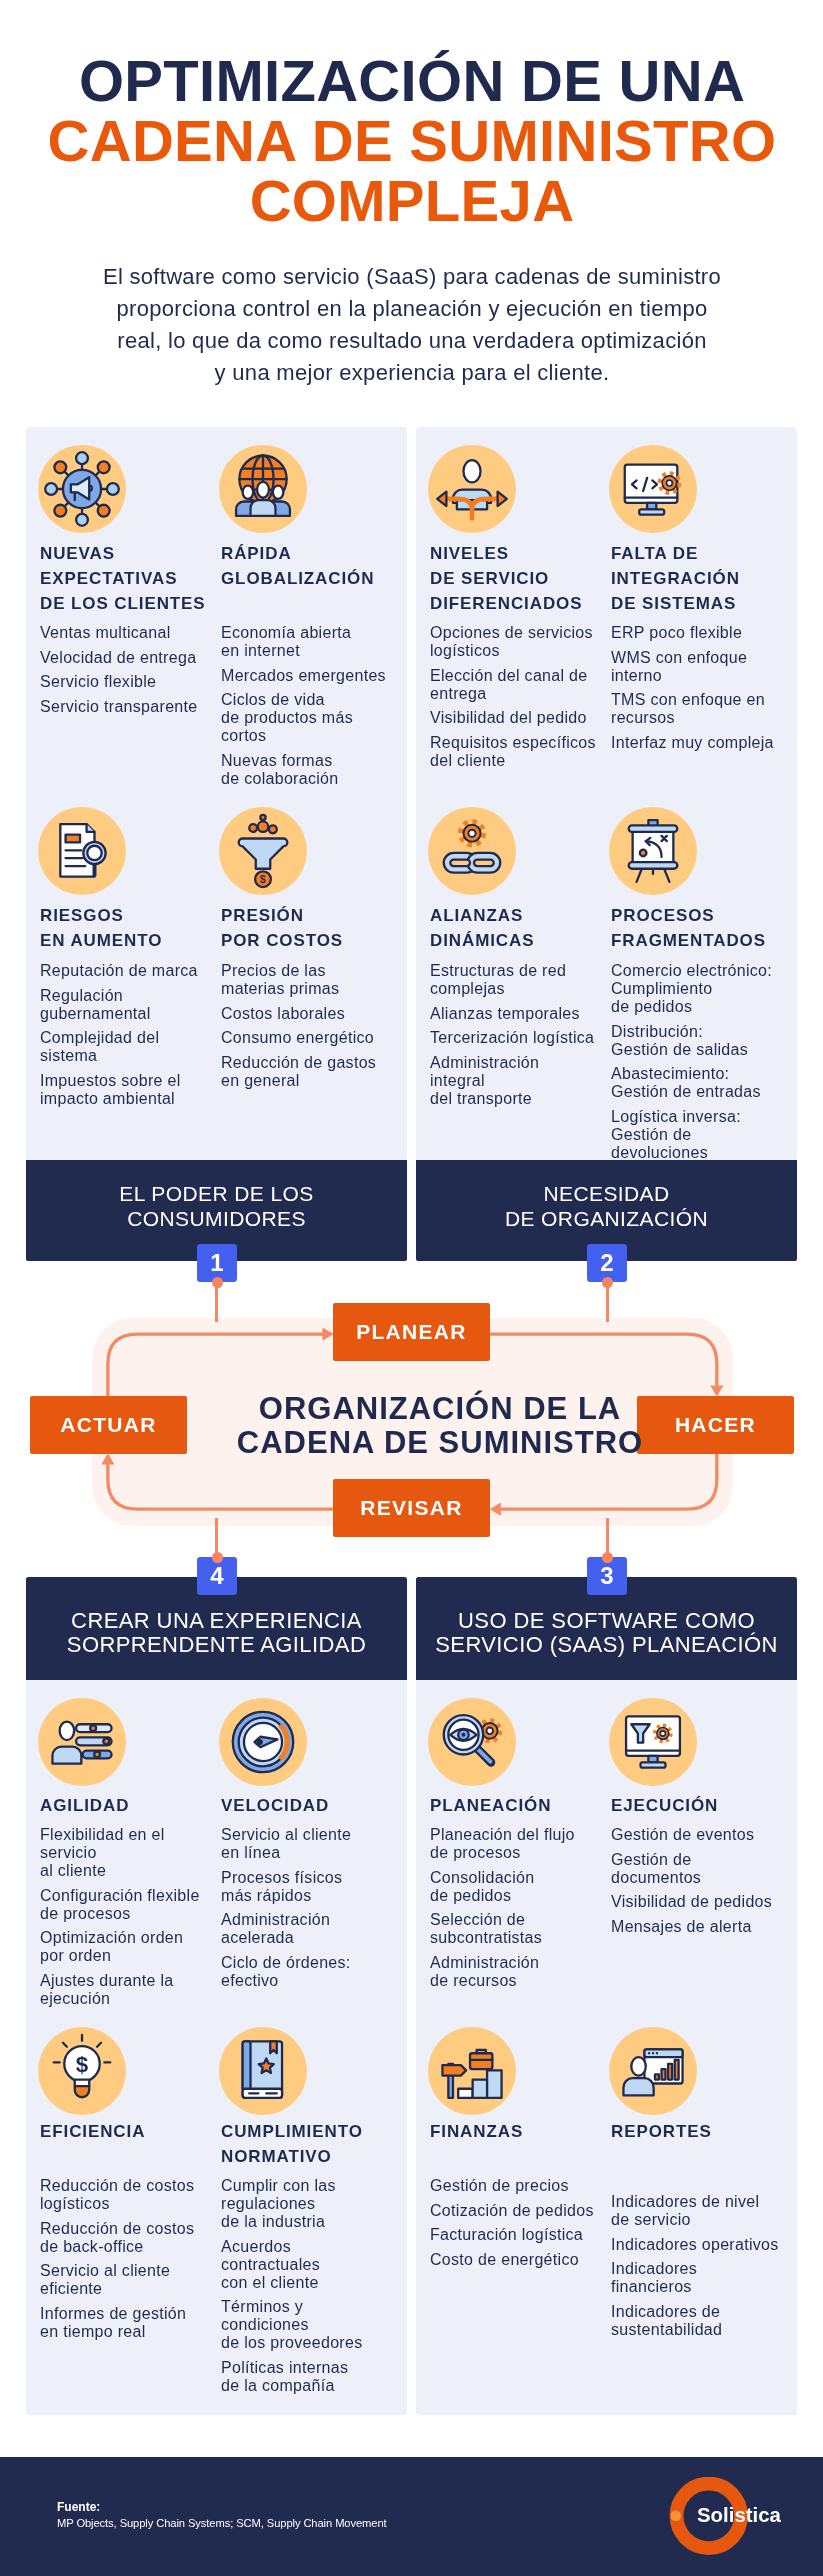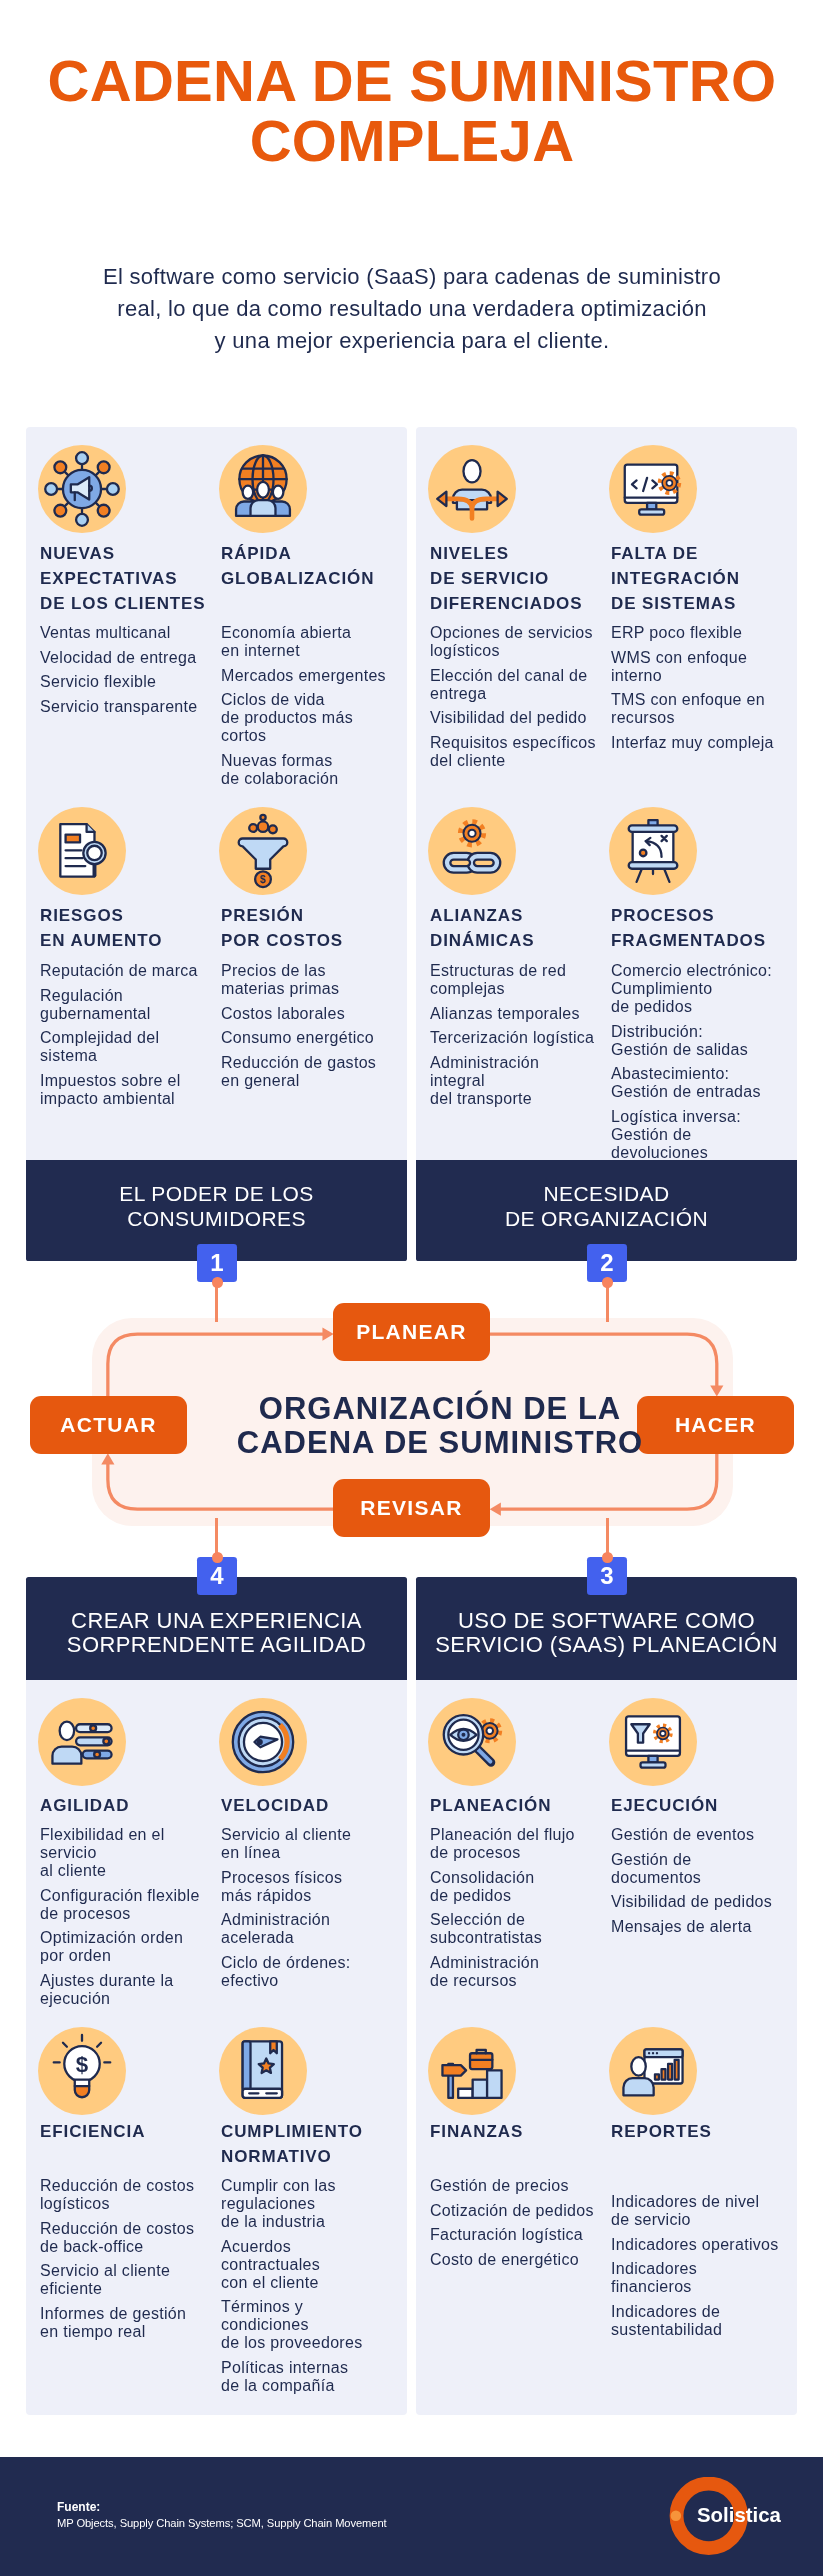--- a/index.html
+++ b/index.html
@@ -34,40 +34,42 @@
   
   .badge { position:absolute; width:40px; height:38px; background:#4361EE; border-radius:3.3px;
            color:#fff; font-weight:bold; font-size:24px; line-height:38px; text-align:center; }
   .dot { position:absolute; width:10.5px; height:10.5px; border-radius:50%; background:#F7845E; }
   .vline { position:absolute; width:3.3px; background:#F48A63; }
   
   .cycle-bg { position:absolute; left:92px; top:1318px; width:641px; height:208px;
               background:#FDF2EE; border-radius:40px; }
   .step { position:absolute; width:157px; height:58px; background:#E6580F; color:#fff;
           font-weight:bold; font-size:21px; letter-spacing:1.3px; line-height:58px;
-          text-align:center; border-radius:11px; }
+          text-align:center; border-radius:2px; }
   .cycle-title { position:absolute; left:0; width:824px; top:1392px; text-align:center;
                  font-weight:bold; font-size:31px; line-height:34px; letter-spacing:1px;
                  white-space:pre; color:#1F2A4E;margin-left:28px; }
   
   .footer { position:absolute; left:0; top:2457px; width:824px; height:119px; background:#212B50; }
   .src-label { position:absolute; left:57px; top:43px; color:#fff; font-weight:bold; font-size:12px; }
   .src-text { position:absolute; left:57px; top:60px; color:#fff; font-size:11.2px; letter-spacing:-0.1px; }
   .logo { position:absolute; left:666px; top:20.4px; width:125px; height:79px; }
   .logo-text { position:absolute; left:697px; top:47px; color:#fff; font-weight:bold; font-size:20.4px; }
 </style>
 </head>
 <body>
 
 <div class="title">
+  <span class="navy">OPTIMIZACIÓN DE UNA</span>
   <span class="orange">CADENA DE SUMINISTRO</span>
   <span class="orange">COMPLEJA</span>
 </div>
 <div class="intro">
   <span>El software como servicio (SaaS) para cadenas de suministro</span>
+  <span>proporciona control en la planeación y ejecución en tiempo</span>
   <span>real, lo que da como resultado una verdadera optimización</span>
   <span>y una mejor experiencia para el cliente.</span>
 </div>
 
 <div class="panel top" style="left:26px">
   <div class="card" style="left:14px;top:18px">
     <div class="icon">
       <svg viewBox="0 0 134 134">
           <circle cx="67" cy="67" r="67" fill="#FFCB80"></circle>
       <g stroke="#1F2A4E" stroke-width="3.5" stroke-linejoin="round" stroke-linecap="round">

